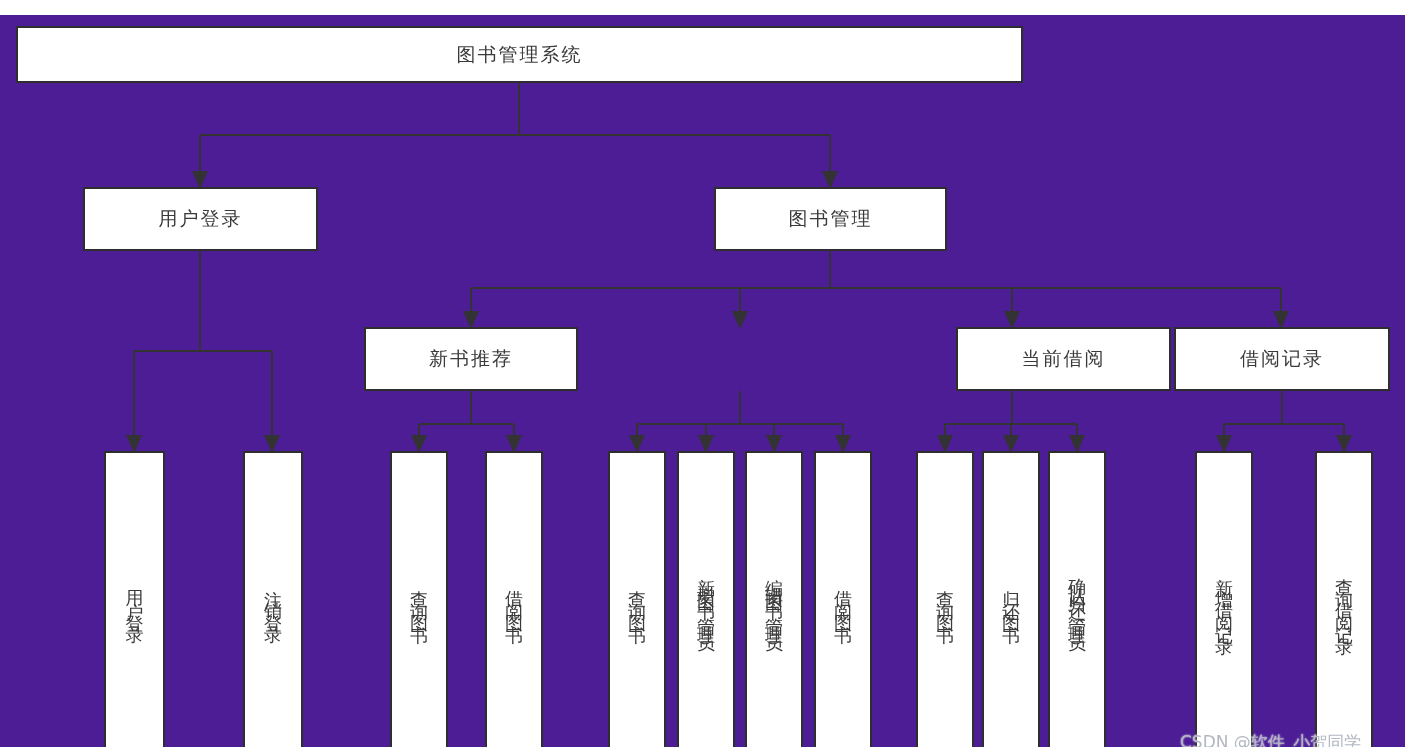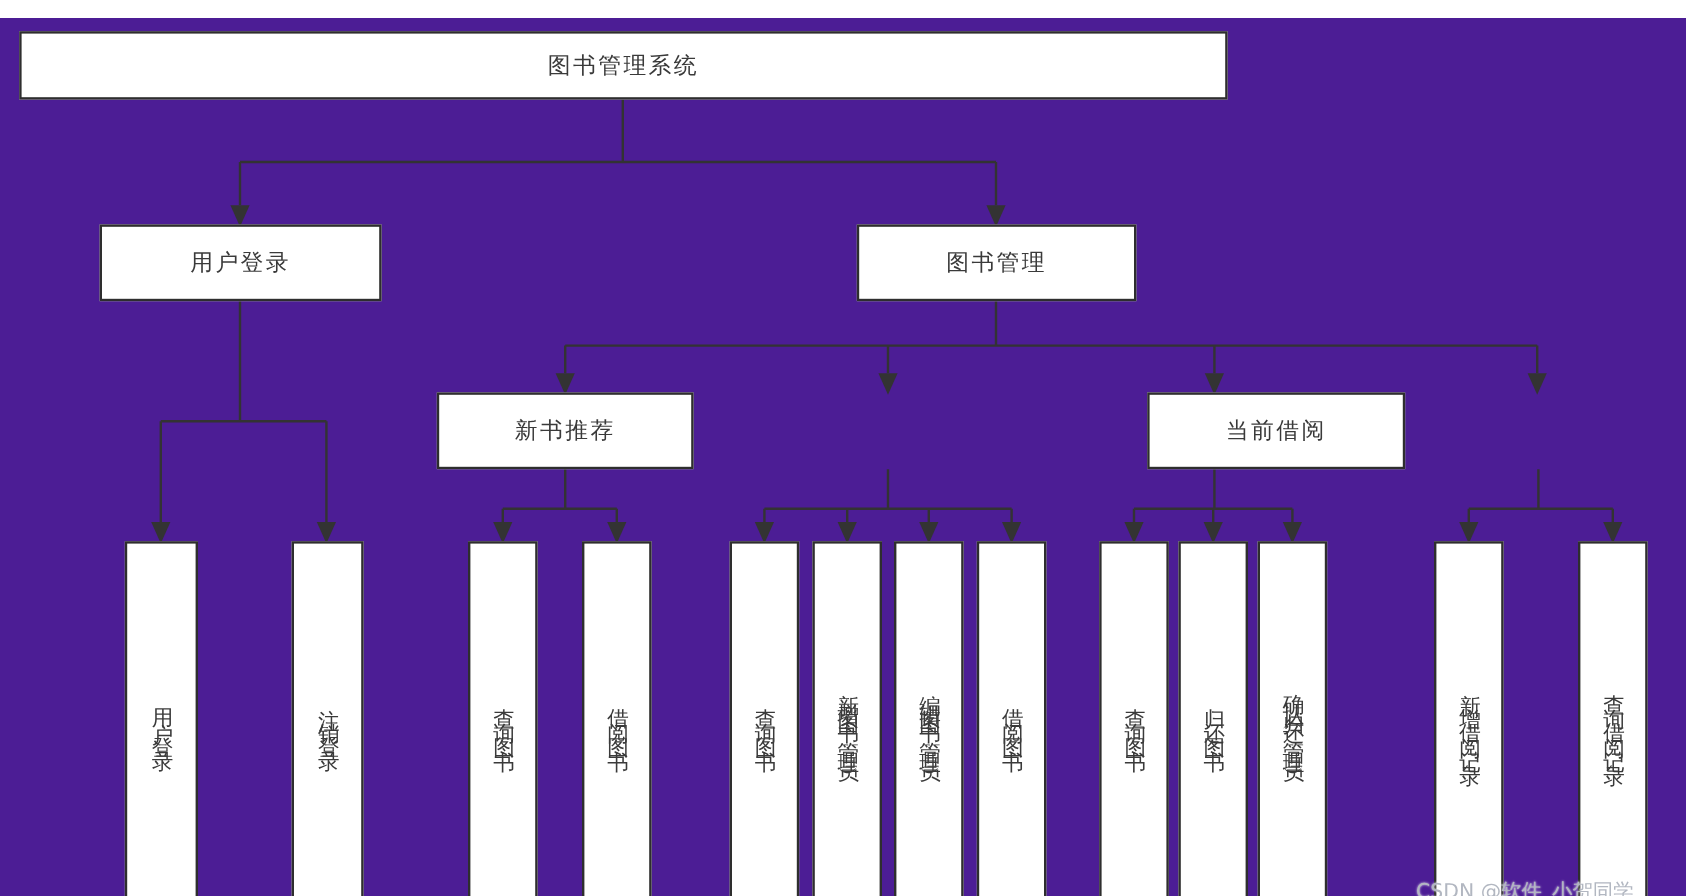--- a/index.html
+++ b/index.html
@@ -107,20 +107,23 @@
   <div class="box hbox" style="left:364px; top:312px; width:214px; height:64px;">
     <span>新书推荐</span>
   </div>
 
   <div class="box hbox" style="left:714px; top:172px; width:233px; height:64px;">
     <span>图书管理</span>
   </div>
   <div class="box hbox" style="left:956px; top:312px; width:215px; height:64px;">
     <span>当前借阅</span>
   </div>
+  <div class="box hbox" style="left:1174px; top:312px; width:216px; height:64px;">
+    <span>借阅记录</span>
+  </div>
 
   <div class="box vbox" style="left:104px; top:436px; width:61px; height:298px;">
     <span>用户登录</span>
   </div>
   <div class="box vbox" style="left:243px; top:436px; width:60px; height:298px;">
     <span>注销登录</span>
   </div>
 
   <div class="box vbox" style="left:390px; top:436px; width:58px; height:298px;">
     <span>查询图书</span>

